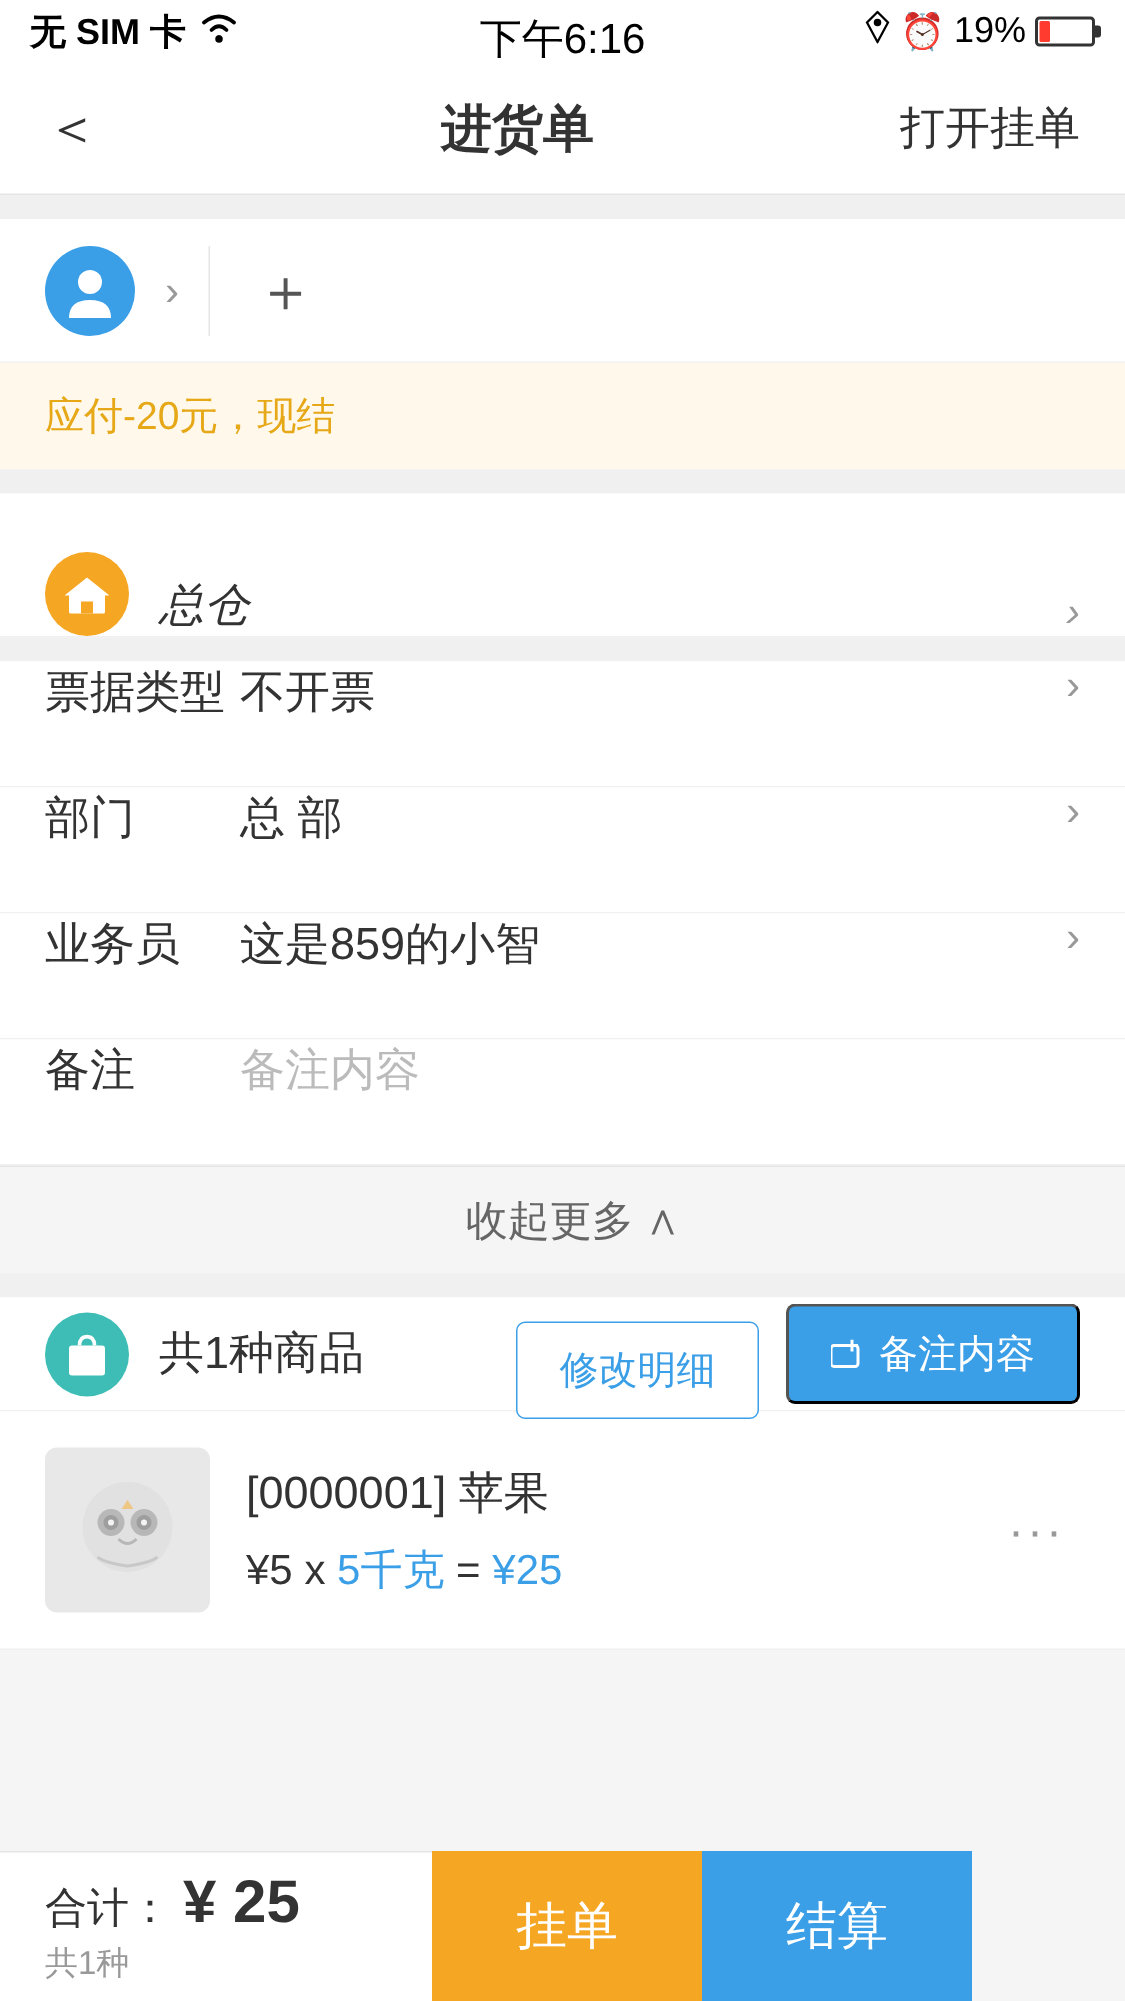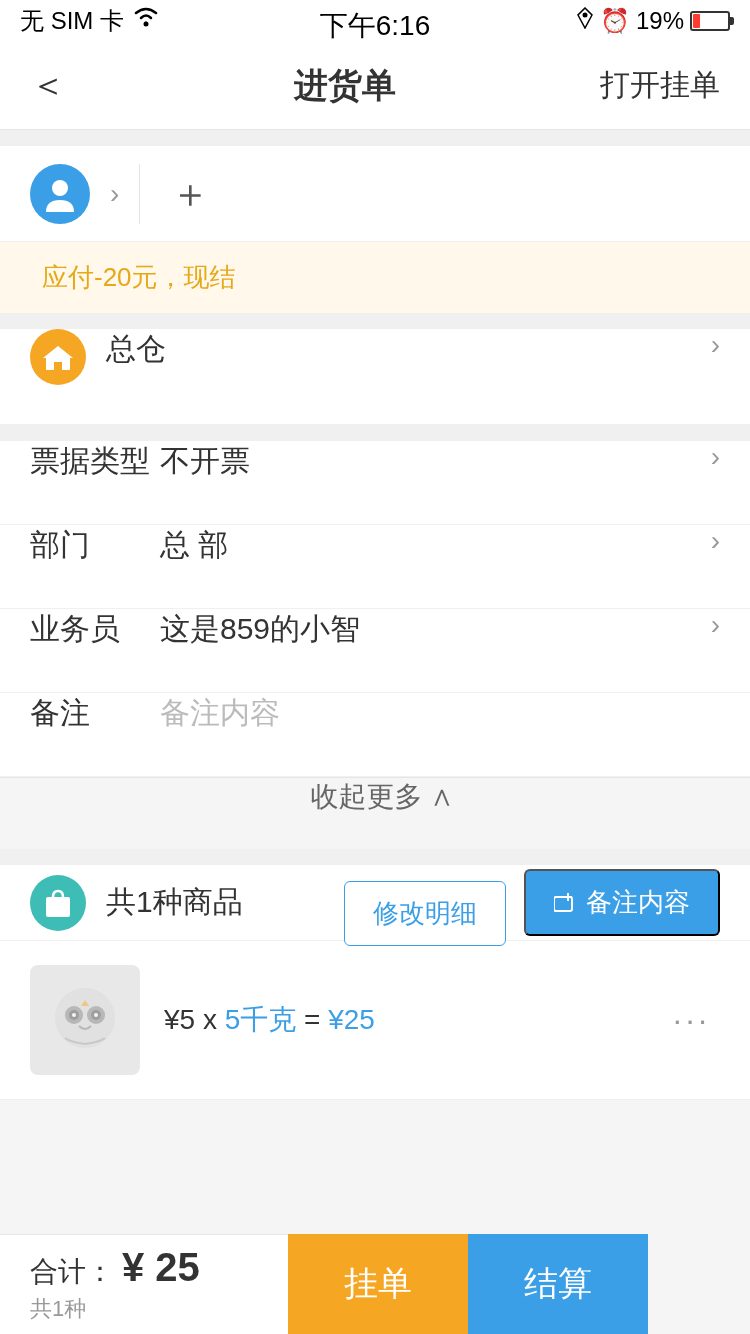--- a/index.html
+++ b/index.html
@@ -21,23 +21,24 @@
       background: #fff;
       display: flex;
       align-items: center;
       justify-content: space-between;
       padding: 0 20px;
       font-size: 24px;
       color: #000;
     }
     .status-left {
       display: flex;
-      align-items: flex-start;
+      align-items: center;
       gap: 8px;
       font-size: 24px;
+      font-weight: bold;
     }
     .status-center {
       font-size: 28px;
       font-weight: 500;
       position: absolute;
       left: 50%;
       transform: translateX(-50%);
       top: 7px;
     }
     .status-right {
@@ -153,33 +154,34 @@
     }
     .add-btn {
       font-size: 40px;
       color: #555;
       padding: 0 10px;
     }
 
     
     .notice-bar {
       background: #fff8eb;
-      padding: 18px 42px;
+      padding: 18px 30px;
       font-size: 26px;
       color: #e6a817;
     }
 
     
     .row-item {
       background: #fff;
       display: flex;
-      align-items: flex-start;
+      align-items: flex-end;
       padding: 0 30px;
       height: 96px;
       border-bottom: 1px solid #f0f0f0;
+      font-style: italic;
     }
     .warehouse-icon {
       width: 56px;
       height: 56px;
       border-radius: 50%;
       background: #f5a623;
       display: flex;
       align-items: center;
       justify-content: center;
       margin-right: 20px;
@@ -217,21 +219,21 @@
       flex: 1;
       font-size: 30px;
       color: #bbb;
     }
 
     
     .collapse-toggle {
       background: #f5f5f5;
       height: 72px;
       display: flex;
-      align-items: flex-start;
+      align-items: center;
       justify-content: center;
       font-size: 28px;
       color: #666;
       border-top: 1px solid #e5e5e5;
       padding-left: 14px;
     }
 
     
     .product-header {
       background: #fff;
@@ -523,20 +525,24 @@
           <circle cx="29" cy="35" r="5" fill="#555"></circle>
           <circle cx="51" cy="35" r="5" fill="#555"></circle>
           <circle cx="29" cy="35" r="2" fill="#fff"></circle>
           <circle cx="51" cy="35" r="2" fill="#fff"></circle>
           <path d="M34 46 Q40 52 46 46" stroke="#888" stroke-width="2" fill="none"></path>
           <polygon points="36,26 40,20 44,26" fill="#f5a623"></polygon>
           <path d="M20 58 Q25 62 40 64 Q55 62 60 58" stroke="#aaa" stroke-width="2" fill="none"></path>
         </svg>
       </div>
       <div class="product-info">
+        <div class="product-name">
+          <span>[0000001]</span>
+          <span>苹果</span>
+        </div>
         <div class="product-price">
           <span>¥5</span>
           <span> x </span>
           <span class="price-highlight">5千克</span>
           <span> = </span>
           <span class="price-highlight">¥25</span>
         </div>
       </div>
       <span class="more-btn">···</span>
     </div>

